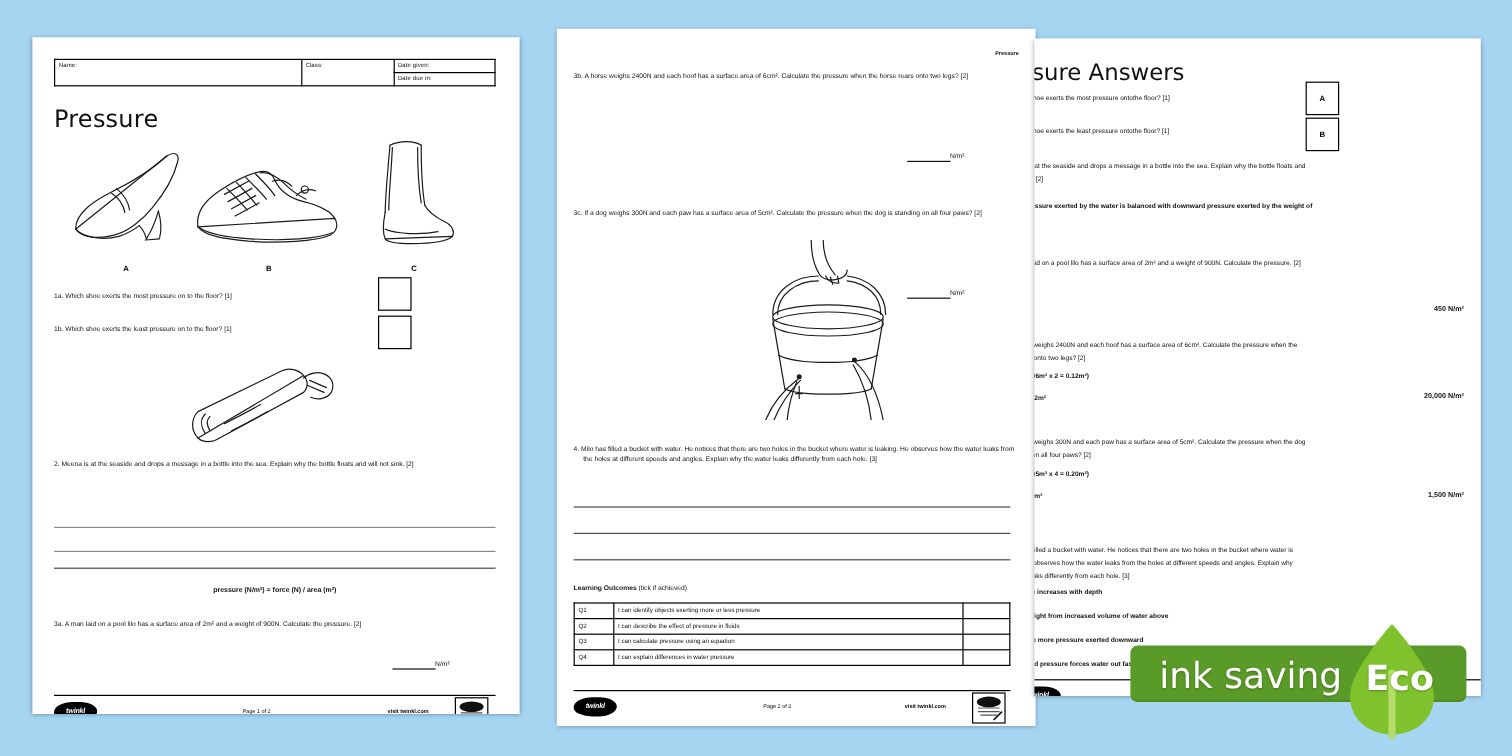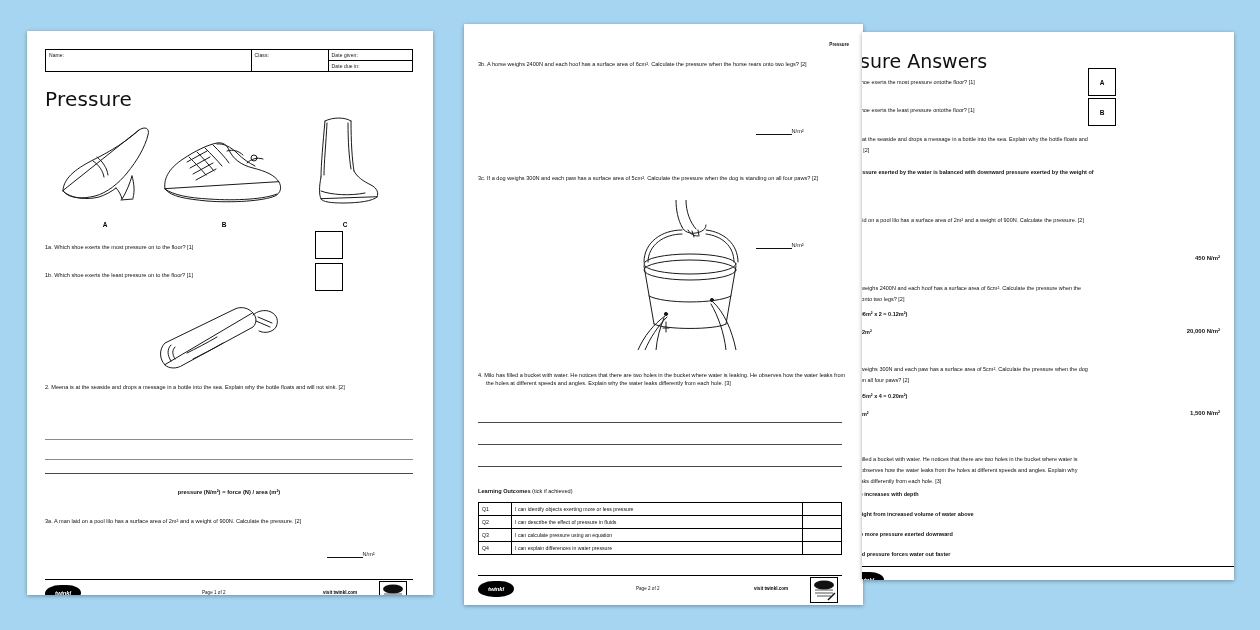--- a/index.html
+++ b/index.html
@@ -395,14 +395,25 @@
     <div class="aq" style="left:-30px;top:445px;">the water leaks differently from each hole. [3]</div>
     <div class="ab" style="left:-26px;top:458px;">•  pressure increases with depth</div>
     <div class="ab" style="left:-26px;top:478px;">•  more weight from increased volume of water above</div>
     <div class="ab" style="left:-26px;top:498px;">•  therefore more pressure exerted downward</div>
     <div class="ab" style="left:-26px;top:518px;">•  increased pressure forces water out faster</div>
 
     <div class="footer-rule" style="left:-30px;top:534px;width:402px;"></div>
     <div class="twinkl-logo" style="left:-14px;top:540px;width:36px;height:16px;">twinkl</div>
   </div>
 
+  <div class="eco">
+    <div class="eco-bar"></div>
+    <div class="eco-txt">ink saving</div>
+    <div class="leaf">
+      <svg width="86" height="100" viewBox="0 0 86 100">
+        <path d="M43 2 C43 2 8 40 8 62 C8 81 23 94 43 94 C63 94 78 81 78 62 C78 40 43 2 43 2 Z" fill="#7fc22e"></path>
+        <rect x="40" y="40" width="6" height="58" fill="#b4dd6a" rx="3"></rect>
+      </svg>
+    </div>
+    <div class="eco-word">Eco</div>
+  </div>
 
 </div>
 
 </body></html>

